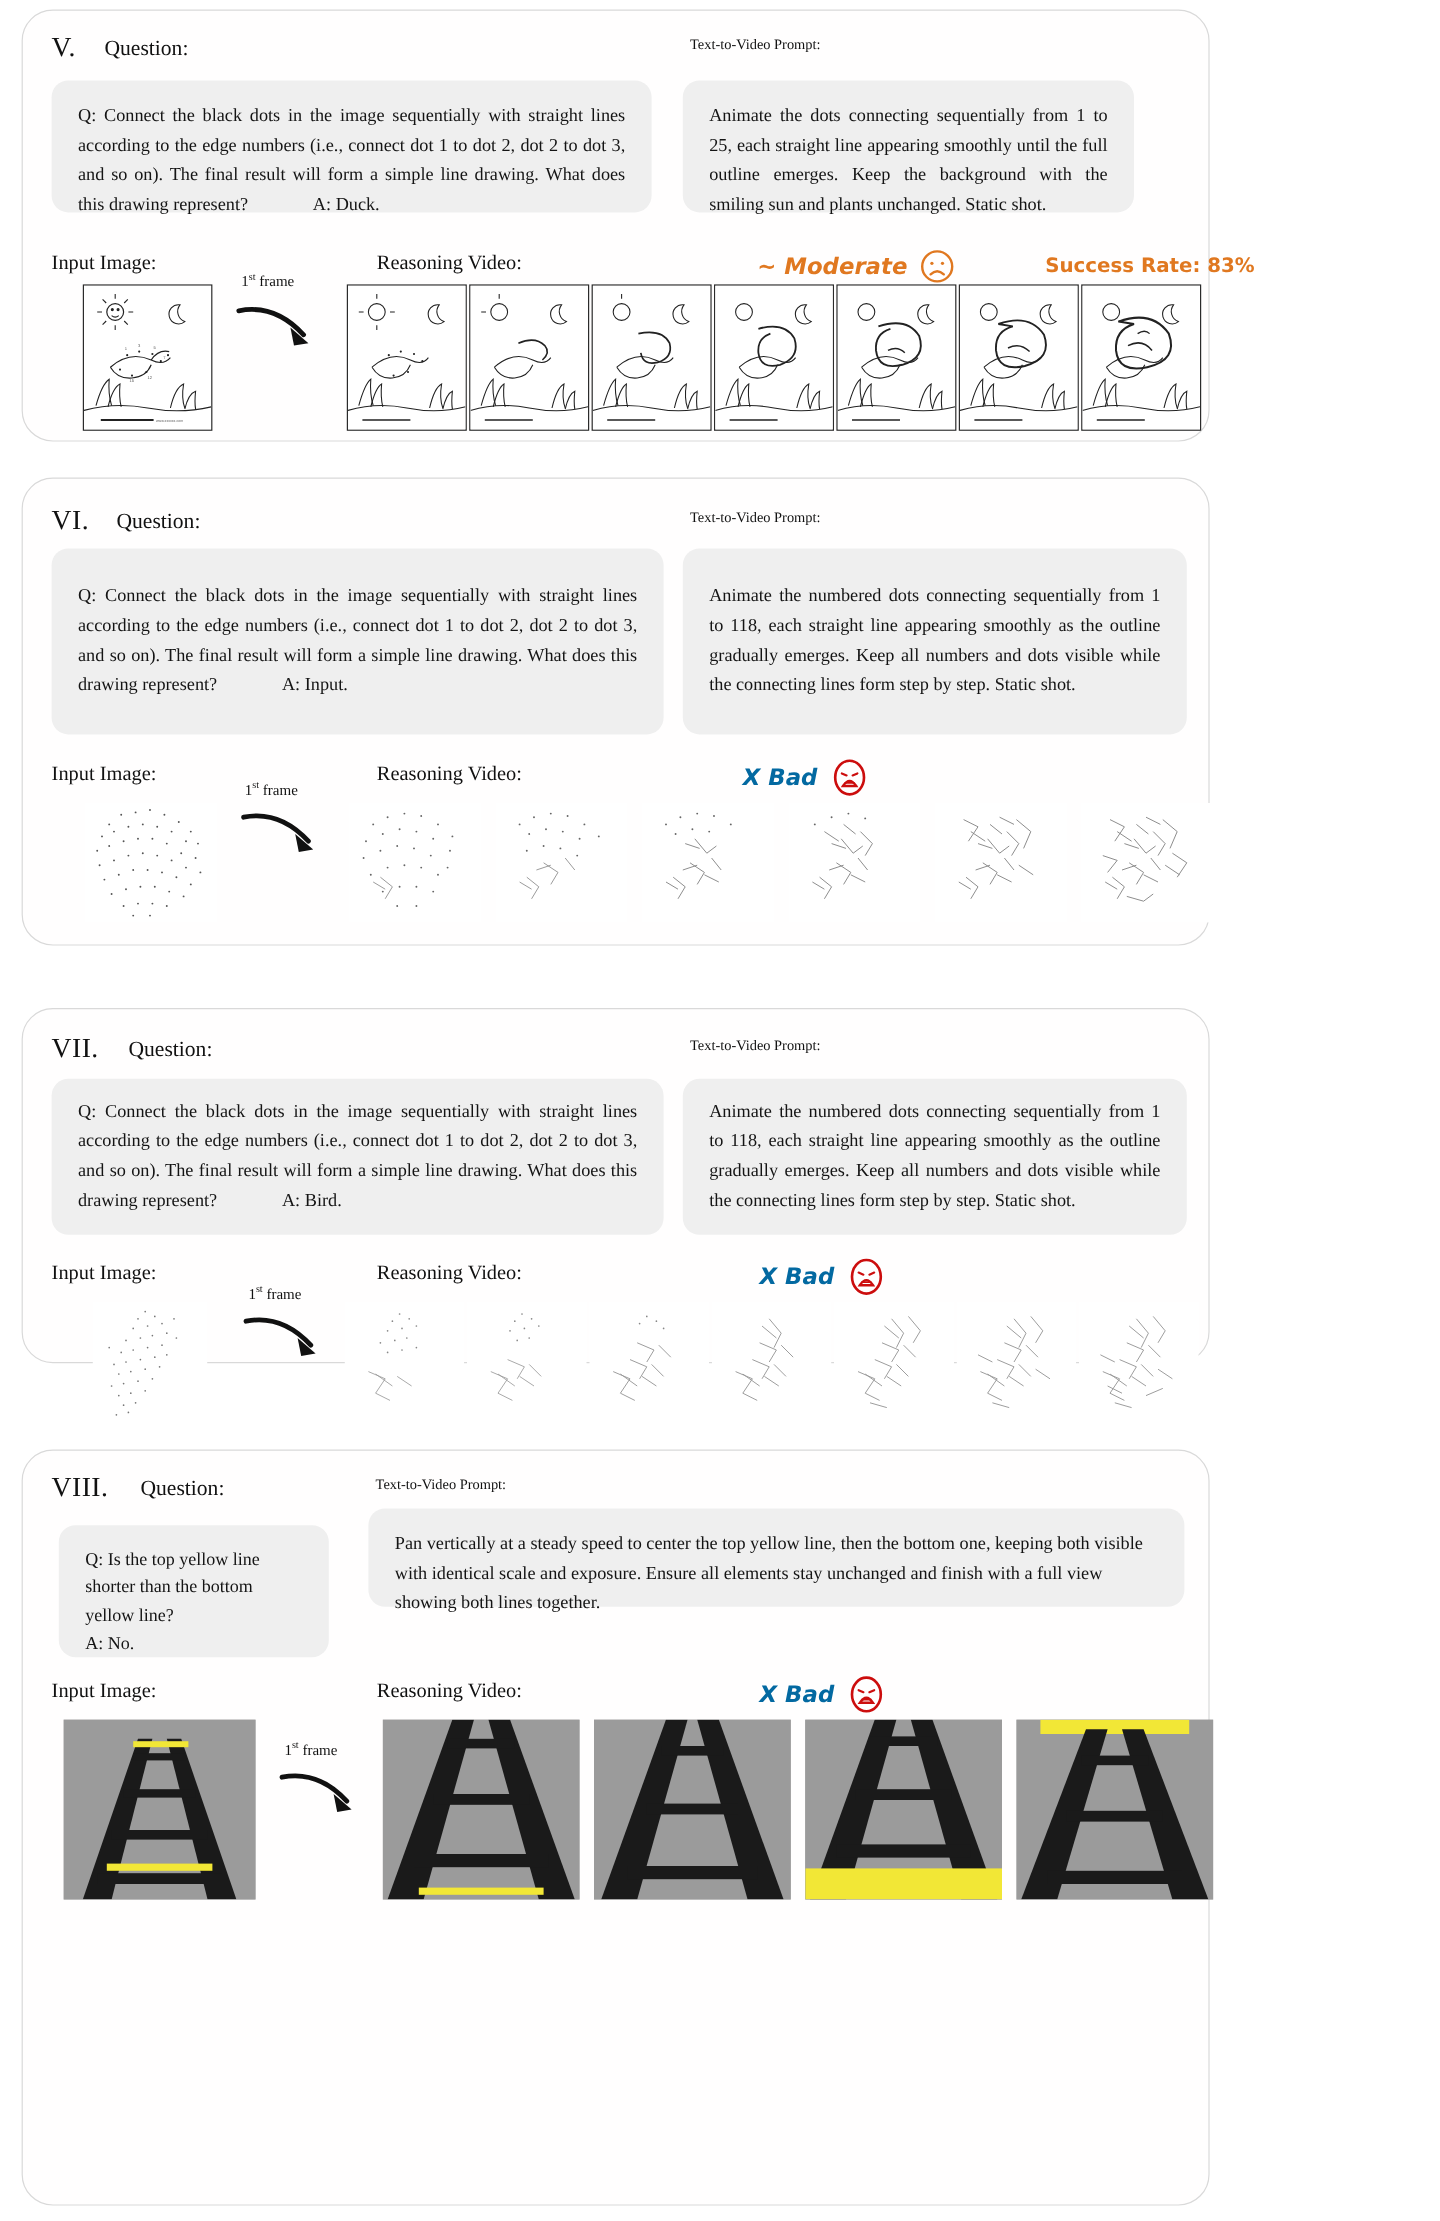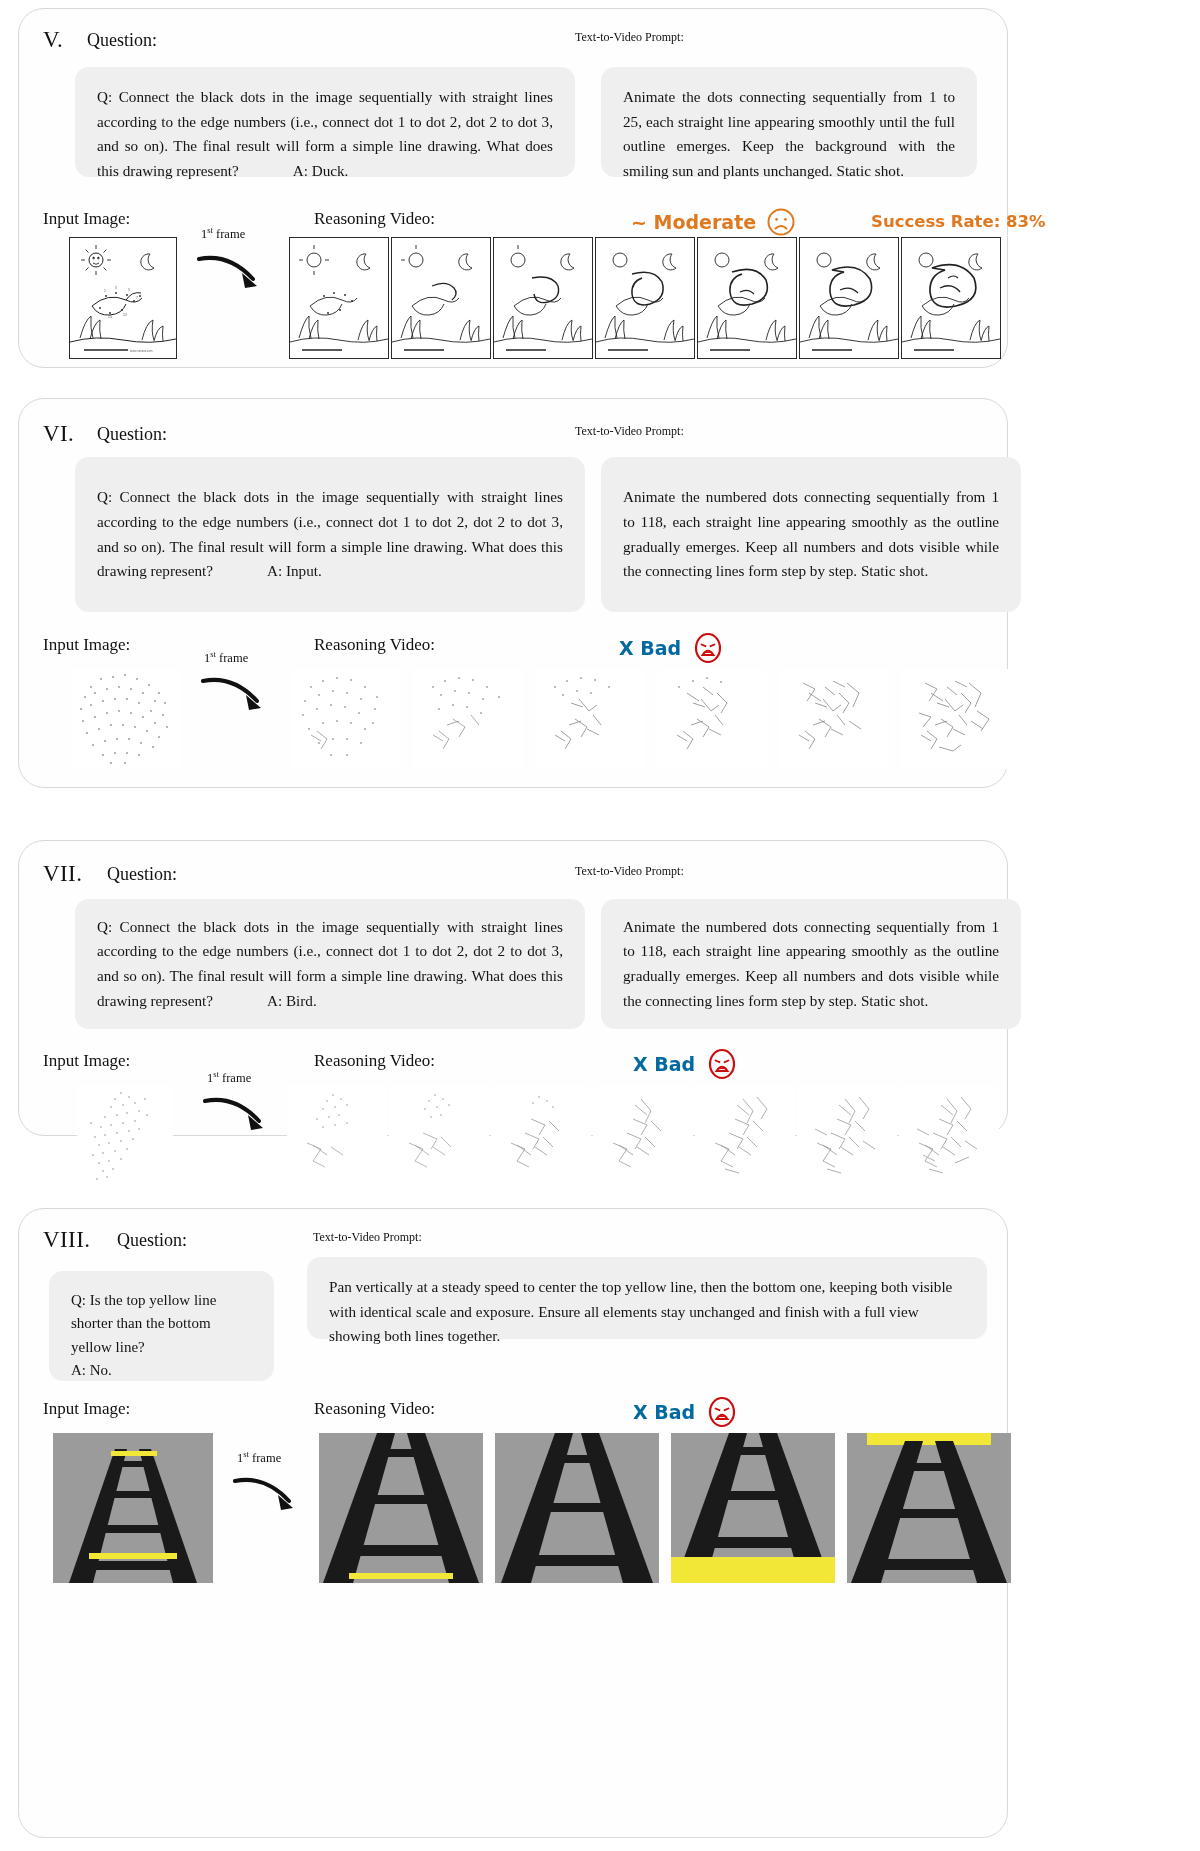--- a/index.html
+++ b/index.html
@@ -49,21 +49,21 @@
     position:absolute;
     background:#efefef;
     border-radius:14px;
     box-sizing:border-box;
     padding:18px 22px;
     font-size:15.2px;
     line-height:1.62;
     color:#141414;
   }
   .gbox p{margin:0;}
-  .gbox.justify{text-align:justify;text-align-last:left;margin-left:32px;}
+  .gbox.justify{text-align:justify;text-align-last:left;}
   .ans{white-space:nowrap;}
   .ans-gap{display:inline-block;width:54px;}
 
   
   .media-row{position:absolute;left:0;width:100%;}
   .cap{
     position:absolute;
     font-size:17px;
     color:#111;
   }
@@ -77,20 +77,21 @@
   .arrow{position:absolute;}
 
   
   .rating{
     position:absolute;
     font-family:"DejaVu Sans","Liberation Sans",sans-serif;
     font-size:19px;
     font-weight:600;
     display:flex;align-items:center;gap:10px;
     white-space:nowrap;
+    font-style:italic;
   }
   .rating.moderate{color:#e07820;}
   .rating.bad{color:#0369a1;}
   .rate-extra{
     position:absolute;
     font-family:"DejaVu Sans","Liberation Sans",sans-serif;
     font-size:16.5px;color:#e07820;font-weight:600;white-space:nowrap;
   }
 
   

